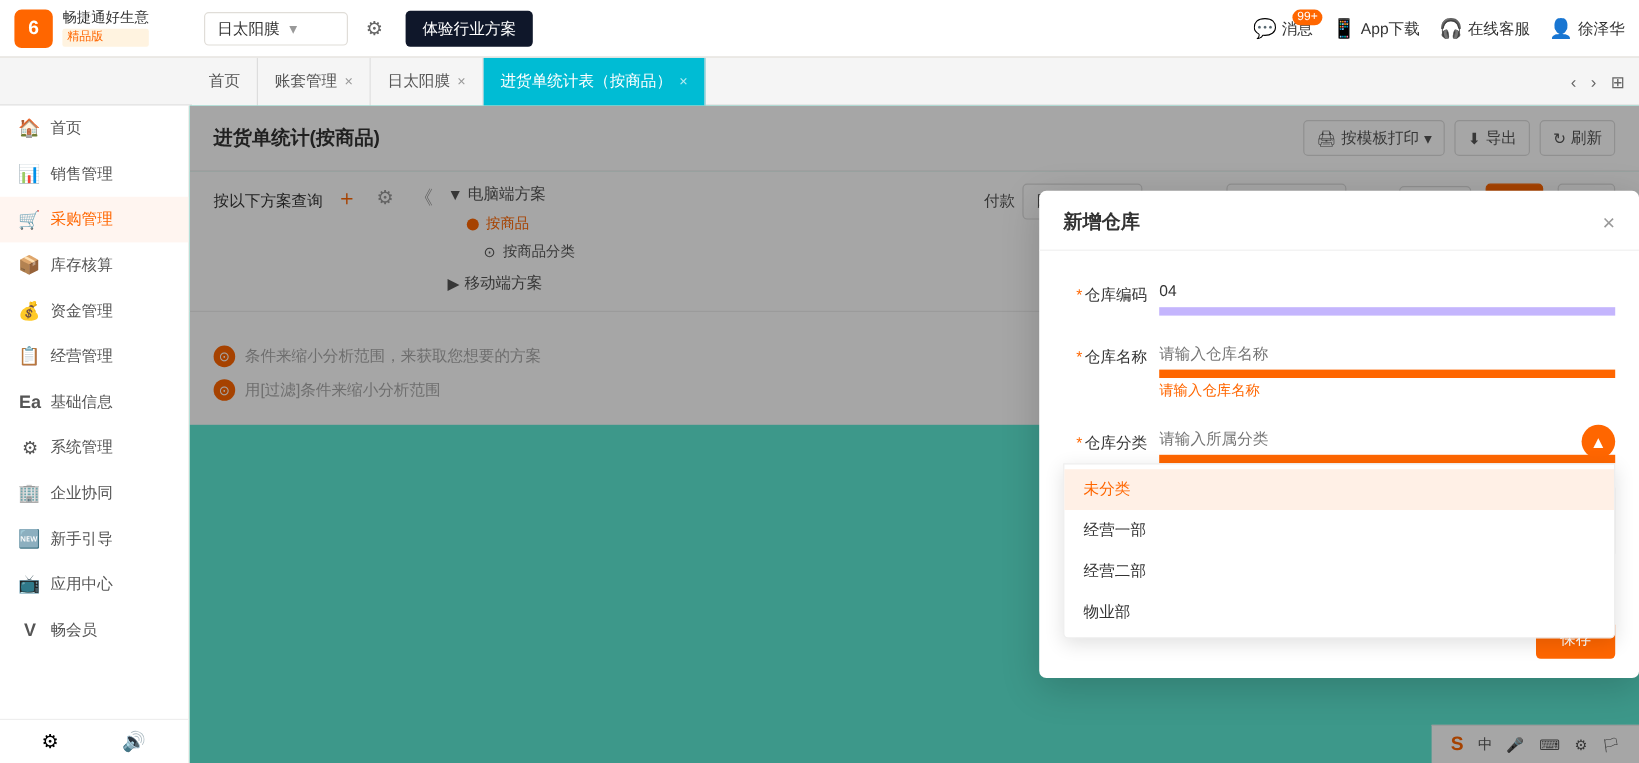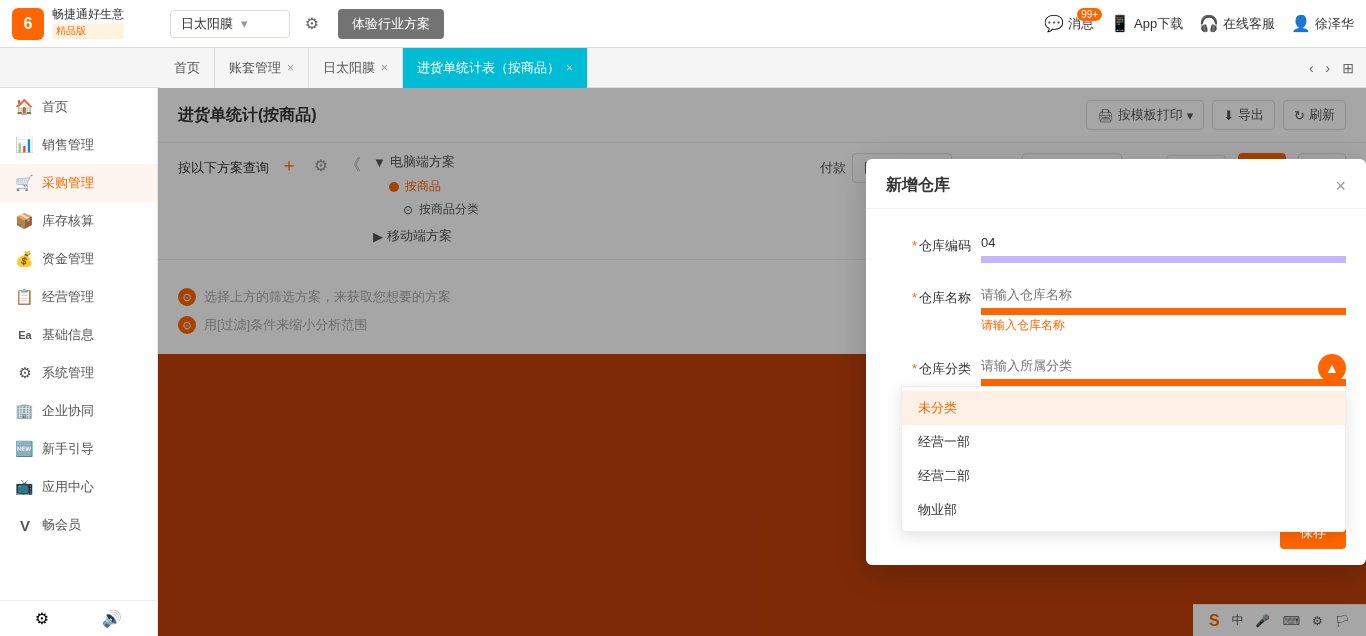--- a/index.html
+++ b/index.html
@@ -40,21 +40,21 @@
       background: #fff; cursor: pointer; min-width: 120px;
       color: #333; font-size: 13px;
     }
     .store-selector .arrow { margin-left: 8px; color: #999; }
     .gear-btn {
       width: 32px; height: 32px; border: none; background: none;
       cursor: pointer; display: flex; align-items: center; justify-content: center;
       color: #666; font-size: 16px; margin-left: 6px;
     }
     .trial-btn {
-      background: #737373; color: #fff; border: none; border-radius: 4px;
+      background: #0f172a; color: #fff; border: none; border-radius: 4px;
       padding: 6px 14px; cursor: pointer; font-size: 13px; margin-left: 10px;
     }
     .top-right {
       margin-left: auto;
       display: flex; align-items: center; gap: 16px;
     }
     .top-right-item {
       display: flex; align-items: center; gap: 4px;
       color: #333; font-size: 13px; cursor: pointer; position: relative;
     }
@@ -126,21 +126,21 @@
     .sidebar-bottom {
       margin-top: auto;
       border-top: 1px solid #eee;
       display: flex; align-items: center; justify-content: space-around;
       padding: 8px;
     }
 
     
     .content-area {
       flex: 1;
-      background: #c2410c;
+      background: #5eead4;
       overflow: hidden;
       position: relative;
     }
     .content-header {
       background: #fff;
       padding: 12px 20px;
       display: flex; align-items: center; justify-content: space-between;
       border-bottom: 1px solid #eee;
     }
     .page-title { font-size: 16px; font-weight: bold; color: #333; }
@@ -191,21 +191,21 @@
     .modal-header {
       display: flex; align-items: center; justify-content: space-between;
       padding: 16px 20px 12px;
       border-bottom: 1px solid #f0f0f0;
     }
     .modal-title { font-size: 16px; font-weight: bold; color: #333; }
     .modal-close {
       background: none; border: none; cursor: pointer;
       font-size: 18px; color: #999; line-height: 1;
     }
-    .modal-body { padding: 20px; margin-left: 15px; }
+    .modal-body { padding: 20px; }
     .form-row {
       display: flex; align-items: flex-start;
       margin-bottom: 18px;
       position: relative;
     }
     .form-label {
       width: 80px; flex-shrink: 0;
       font-size: 13px; color: #333;
       padding-top: 8px;
       text-align: right;
@@ -375,21 +375,21 @@
     </div>
     <div class="sidebar-item">
       <span class="sidebar-icon">💰</span>
       <span>资金管理</span>
     </div>
     <div class="sidebar-item">
       <span class="sidebar-icon">📋</span>
       <span>经营管理</span>
     </div>
     <div class="sidebar-item">
-      <span class="sidebar-icon" style="font-size:11px;font-weight:bold;color:#555;">Ea</span>
+      <span class="sidebar-icon" style="font-size:15px;font-weight:bold;color:#555;">Ea</span>
       <span>基础信息</span>
     </div>
     <div class="sidebar-item">
       <span class="sidebar-icon">⚙</span>
       <span>系统管理</span>
     </div>
     <div class="sidebar-item">
       <span class="sidebar-icon">🏢</span>
       <span>企业协同</span>
     </div>
@@ -479,21 +479,21 @@
         </div>
         <button class="action-btn primary">查询</button>
         <button class="action-btn">设置</button>
       </div>
     </div>
 
     <div style="background:#fff; flex:1; position:relative;">
       <div class="bg-content">
         <div class="bg-hint">
           <div class="hint-icon">⊙</div>
-          <span>选择上方的筛选方案，来获取您想要的方案</span>
+          <span>条件来缩小分析范围，来获取您想要的方案</span>
         </div>
         <div class="bg-hint" style="margin-top:10px;">
           <div class="hint-icon">⊙</div>
           <span>用[过滤]条件来缩小分析范围</span>
         </div>
       </div>
     </div>
 
     <div class="bottom-bar">
       <span style="color:#f60;font-weight:bold;font-size:16px;">S</span>

